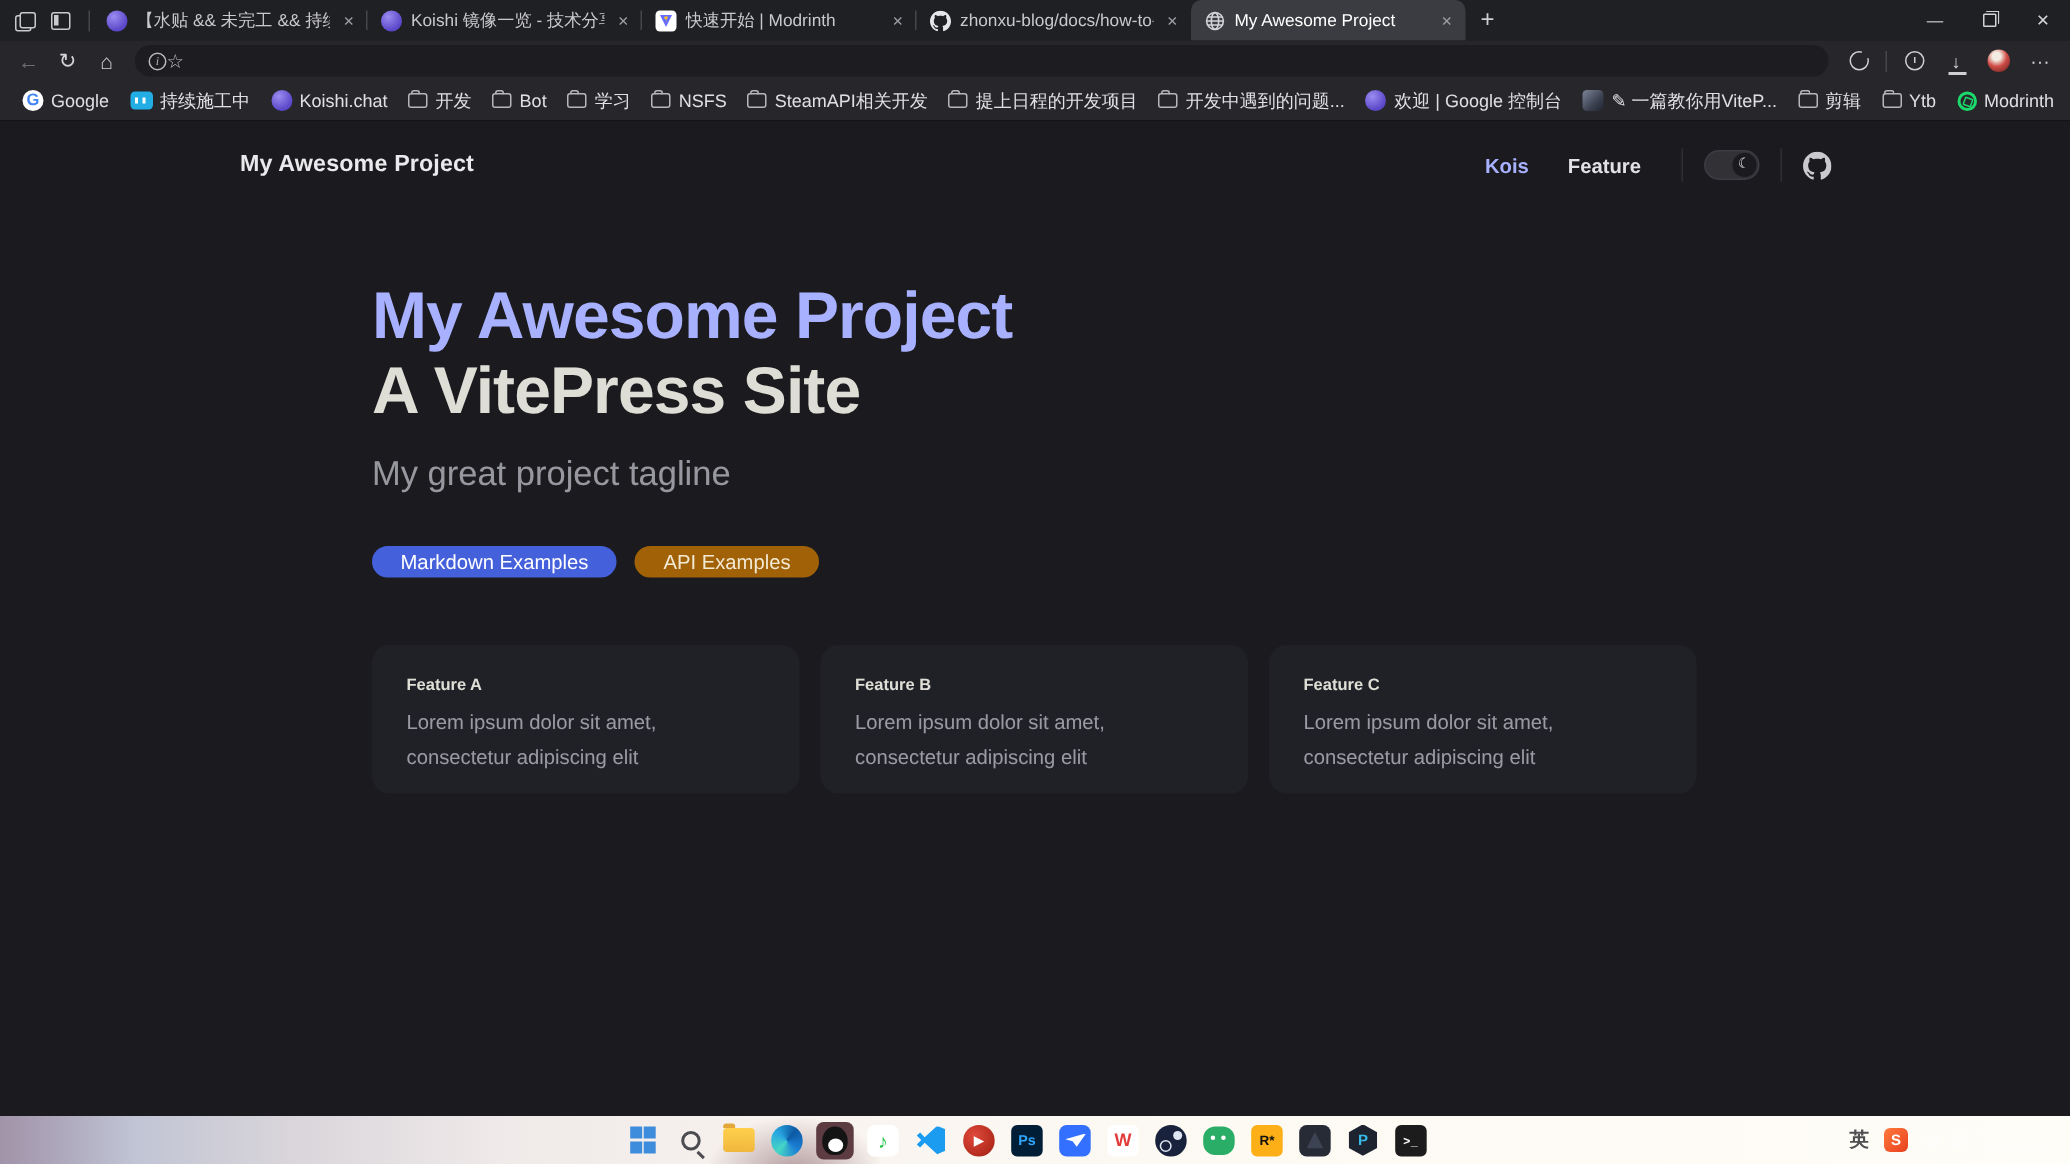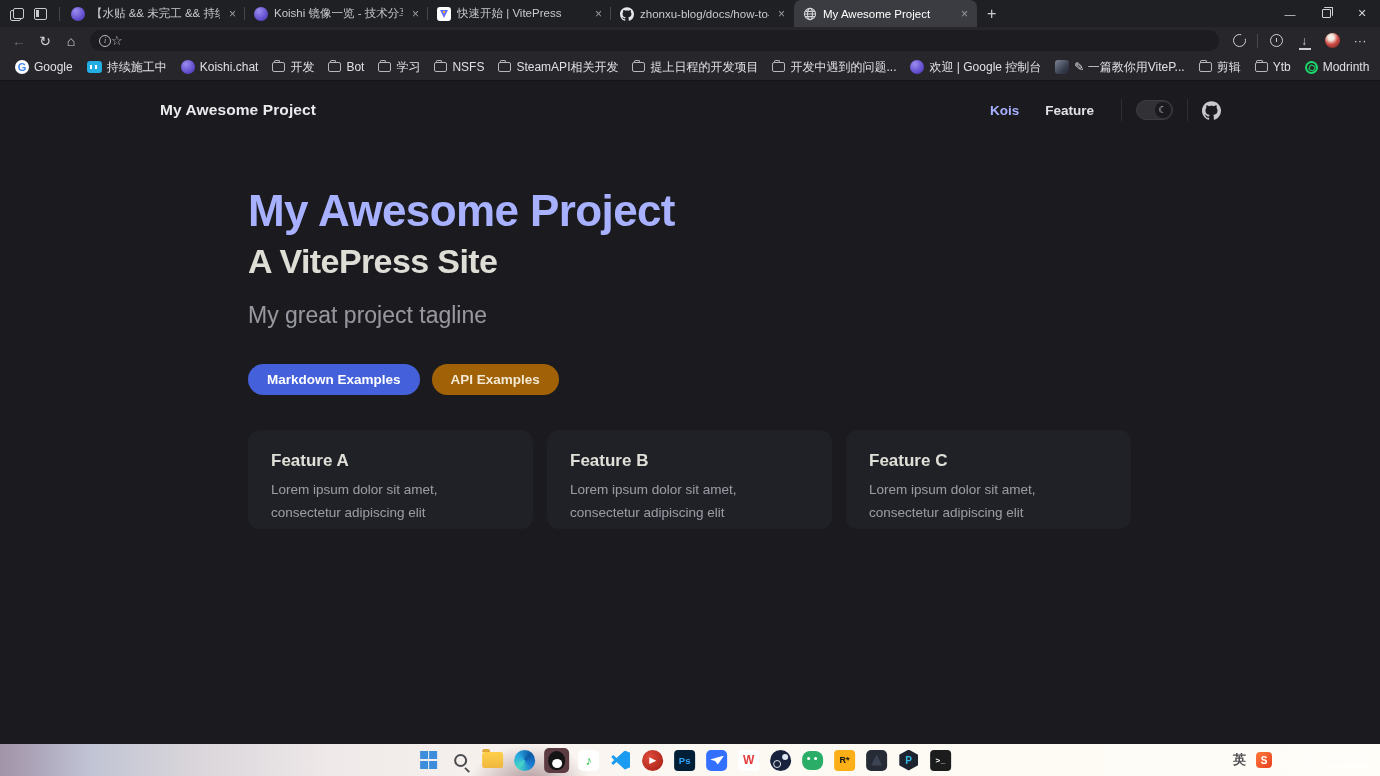--- a/index.html
+++ b/index.html
@@ -83,30 +83,30 @@
   .vp-link.active { color:#a8b1ff; }
   .vp-link.plain { color:#e2e2e6; }
   .vp-divider { width:1px; height:22px; background:#2e2e34; margin:0 14px; }
   .vp-switch { width:37px; height:20px; border-radius:10px; background:#313136; border:1px solid #3c3c43; position:relative; }
   .vp-switch .knob { position:absolute; right:1.5px; top:1.2px; width:15.5px; height:15.5px; border-radius:50%; background:#1b1b1f;
     display:flex; align-items:center; justify-content:center; color:#dfdfe3; font-size:9.5px; }
   .gh-mark { color:#c9c9ce; }
 
   .vp-hero { position:absolute; left:248px; top:104px; }
   .hero-name { font-size:44px; line-height:50px; font-weight:700; letter-spacing:-0.6px; color:#a8b1ff; }
-  .hero-text { font-size:34px; line-height:50px; font-weight:700; letter-spacing:-0.6px; color:rgba(255,255,245,0.86); }
+  .hero-text { font-size:44px; line-height:50px; font-weight:700; letter-spacing:-0.6px; color:rgba(255,255,245,0.86); }
   .hero-tagline { margin-top:13px; font-size:23px; line-height:32px; color:rgba(235,235,245,0.6); font-weight:400; }
   .hero-actions { margin-top:33px; display:flex; gap:12px; }
-  .btn { height:31px; display:flex; align-items:center; padding:0 19px; border-radius:16px; font-size:13.5px; font-weight:700;text-align:right; }
+  .btn { height:21px; display:flex; align-items:center; padding:0 19px; border-radius:16px; font-size:13.5px; font-weight:400;text-align:right; }
   .btn.brand { background:#4560db; color:#ffffff; }
   .btn.alt { background:#a16207; color:rgba(255,255,245,0.86); }
 
   .vp-features { position:absolute; left:248px; top:348px; display:flex; gap:14px; }
   .card { width:285px; height:99px; background:#202127; border-radius:12px; padding:21px 23px; }
-  .card h3 { font-size:17px; font-weight:600; color:rgba(255,255,245,0.86); }
+  .card h3 { font-size:11px; font-weight:600; color:rgba(255,255,245,0.86); }
   .card p { margin-top:7px; font-size:13.5px; line-height:23px; color:rgba(235,235,245,0.6); font-weight:500; }
 
   
   .taskbar { position:absolute; left:0; right:0; bottom:0; height:32px;
     background:linear-gradient(90deg,#a9b0c9 0%,#bfc3d4 6%,#d9d5da 14%,#efe9e9 24%,#f9f4ef 40%,#fdfaf4 60%,#fffdf7 100%); }
   .tb-blob1 { position:absolute; left:470px; top:0; width:120px; height:32px; background:radial-gradient(ellipse at 50% 120%, rgba(122,82,92,0.55), rgba(122,82,92,0) 70%); }
   .tb-blob2 { position:absolute; left:0; top:0; width:90px; height:32px; background:linear-gradient(90deg, rgba(140,60,70,0.25), rgba(140,60,70,0)); }
   .tb-icons { position:absolute; left:50%; top:0; transform:translateX(-51%); height:32px; display:flex; align-items:center; gap:7px; }
   .tk { width:25px; height:25px; display:flex; align-items:center; justify-content:center; border-radius:5px; position:relative; }
   .tk-start { display:grid; grid-template-columns:8px 8px; grid-template-rows:8px 8px; gap:1.5px; }
@@ -165,21 +165,21 @@
       <span class="fav fav-koishi"></span>
       <span class="title">Koishi 镜像一览 - 技术分享 - Kois</span>
       <span class="close">×</span>
     </div>
     <div class="tab">
       <span class="fav fav-vite">
           <span class="vite-tri">
             <span class="vite-bolt"></span>
           </span>
         </span>
-      <span class="title">快速开始 | VitePress</span>
+      <span class="title">快速开始 | Modrinth</span>
       <span class="close">×</span>
     </div>
     <div class="tab">
       <span class="fav fav-gh">
         <svg width="14" height="14" viewBox="0 0 24 24" fill="#e6e6ea">
             <path d="M12 .297c-6.63 0-12 5.373-12 12 0 5.303 3.438 9.8 8.205 11.385.6.113.82-.258.82-.577 0-.285-.01-1.04-.015-2.04-3.338.724-4.042-1.61-4.042-1.61-.546-1.387-1.333-1.757-1.333-1.757-1.087-.744.084-.729.084-.729 1.205.084 1.838 1.236 1.838 1.236 1.07 1.835 2.809 1.305 3.495.998.108-.776.417-1.305.76-1.605-2.665-.3-5.466-1.332-5.466-5.93 0-1.31.465-2.38 1.235-3.22-.135-.303-.54-1.523.105-3.176 0 0 1.005-.322 3.3 1.23.96-.267 1.98-.399 3-.405 1.02.006 2.04.138 3 .405 2.28-1.552 3.285-1.23 3.285-1.23.645 1.653.24 2.873.12 3.176.765.84 1.23 1.91 1.23 3.22 0 4.61-2.805 5.625-5.475 5.92.42.36.81 1.096.81 2.22 0 1.606-.015 2.896-.015 3.286 0 .315.21.69.825.57C20.565 22.092 24 17.592 24 12.297c0-6.627-5.373-12-12-12"></path>
           </svg>
       </span>
       <span class="title">zhonxu-blog/docs/how-to-ask-a</span>
       <span class="close">×</span>

